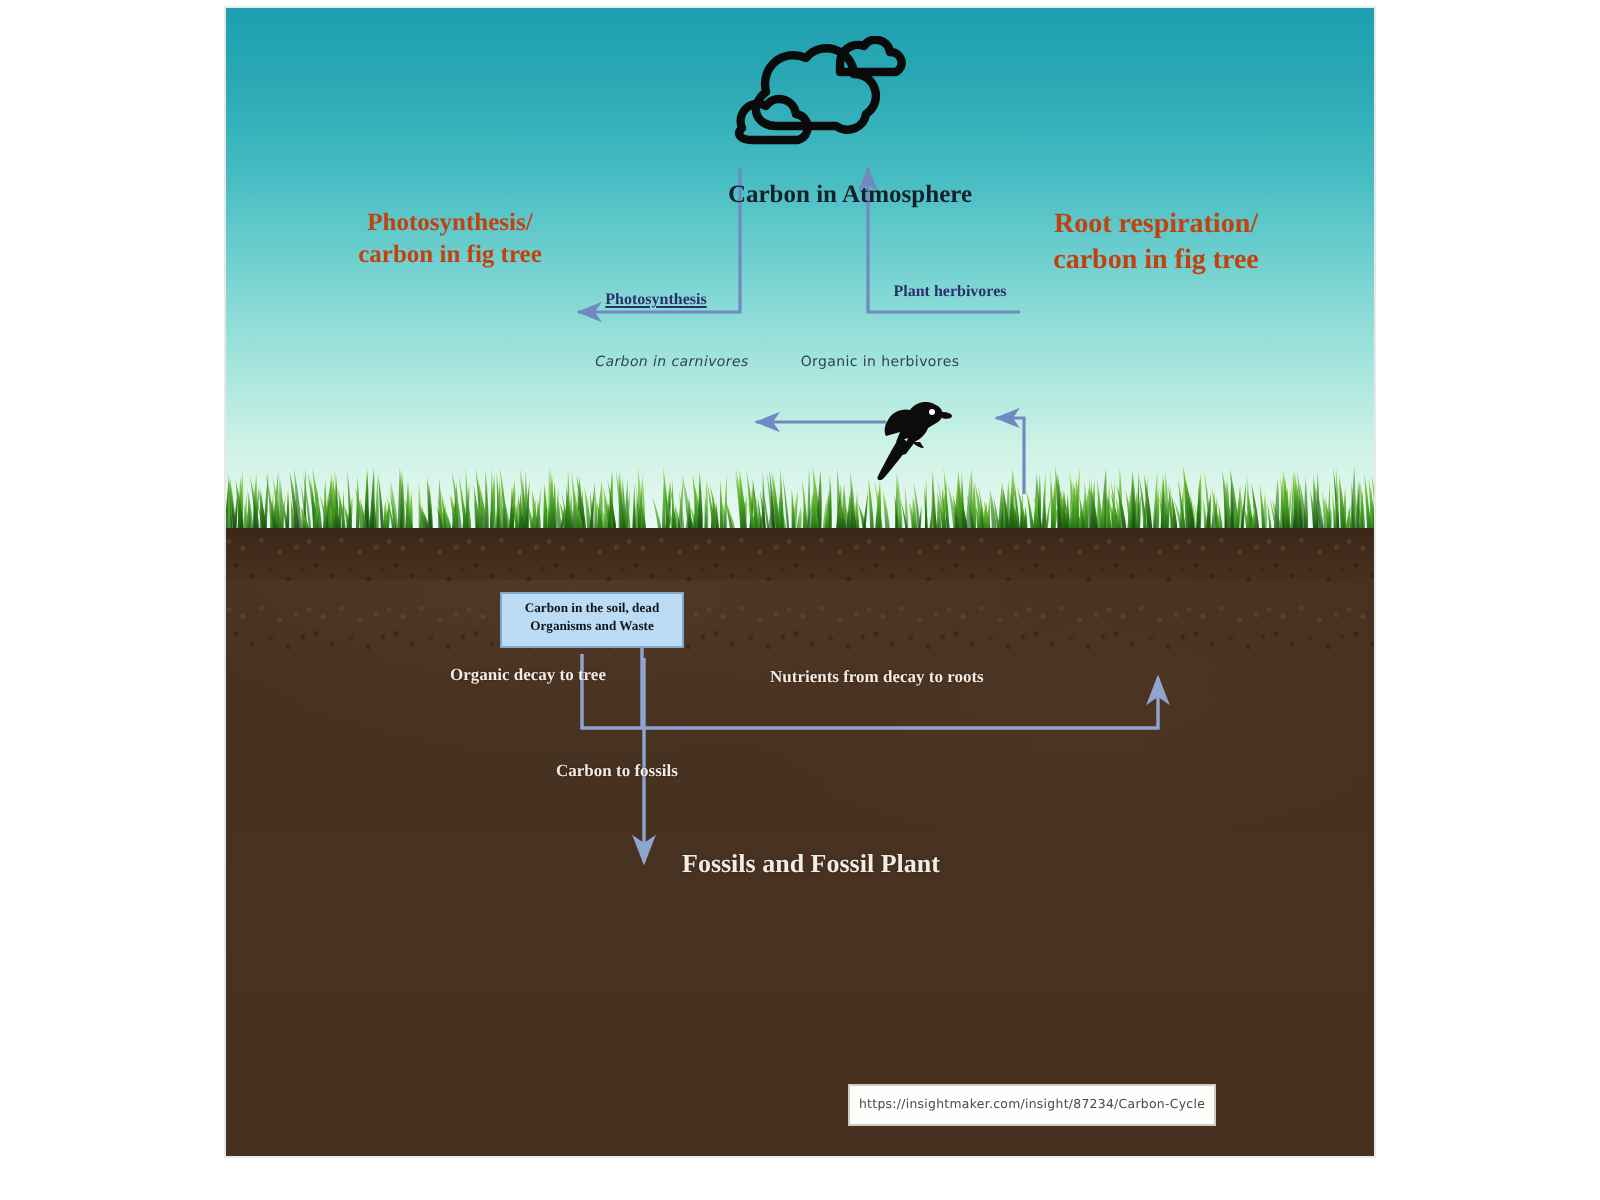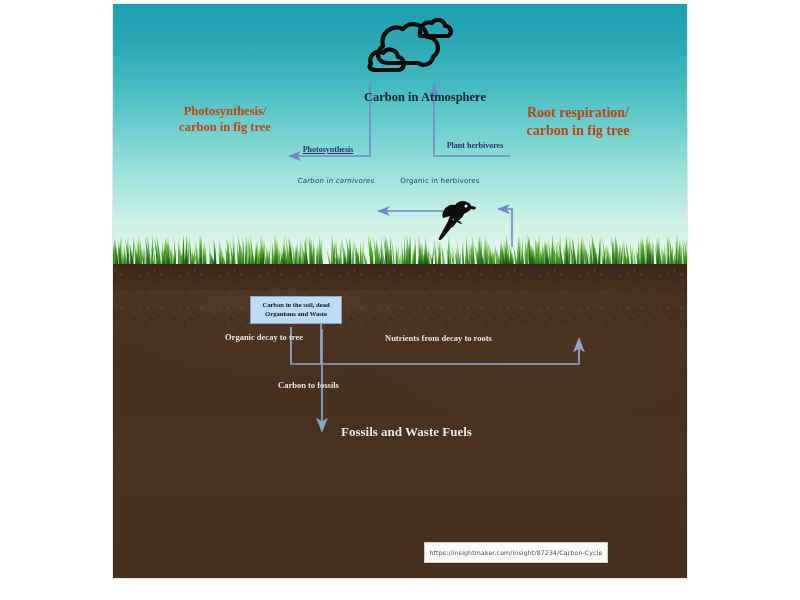--- a/index.html
+++ b/index.html
@@ -917,20 +917,20 @@
 
     <div class="lbl-soilbox">Carbon in the soil, dead
 Organisms and Waste</div>
 
     <div class="lbl-white lbl-organic">Organic decay to tree</div>
 
     <div class="lbl-white lbl-nutrients">Nutrients from decay to roots</div>
 
     <div class="lbl-white lbl-c2f">Carbon to fossils</div>
 
-    <div class="lbl-white lbl-fossils">Fossils and Waste Fuels</div>
+    <div class="lbl-white lbl-fossils">Fossils and Fossil Plant</div>
 
     <div id="urlbar">
       <span>https://insightmaker.com/insight/87234/Carbon-Cycle</span>
     </div>
 
   </div>
 </div>
 
 </body></html>

